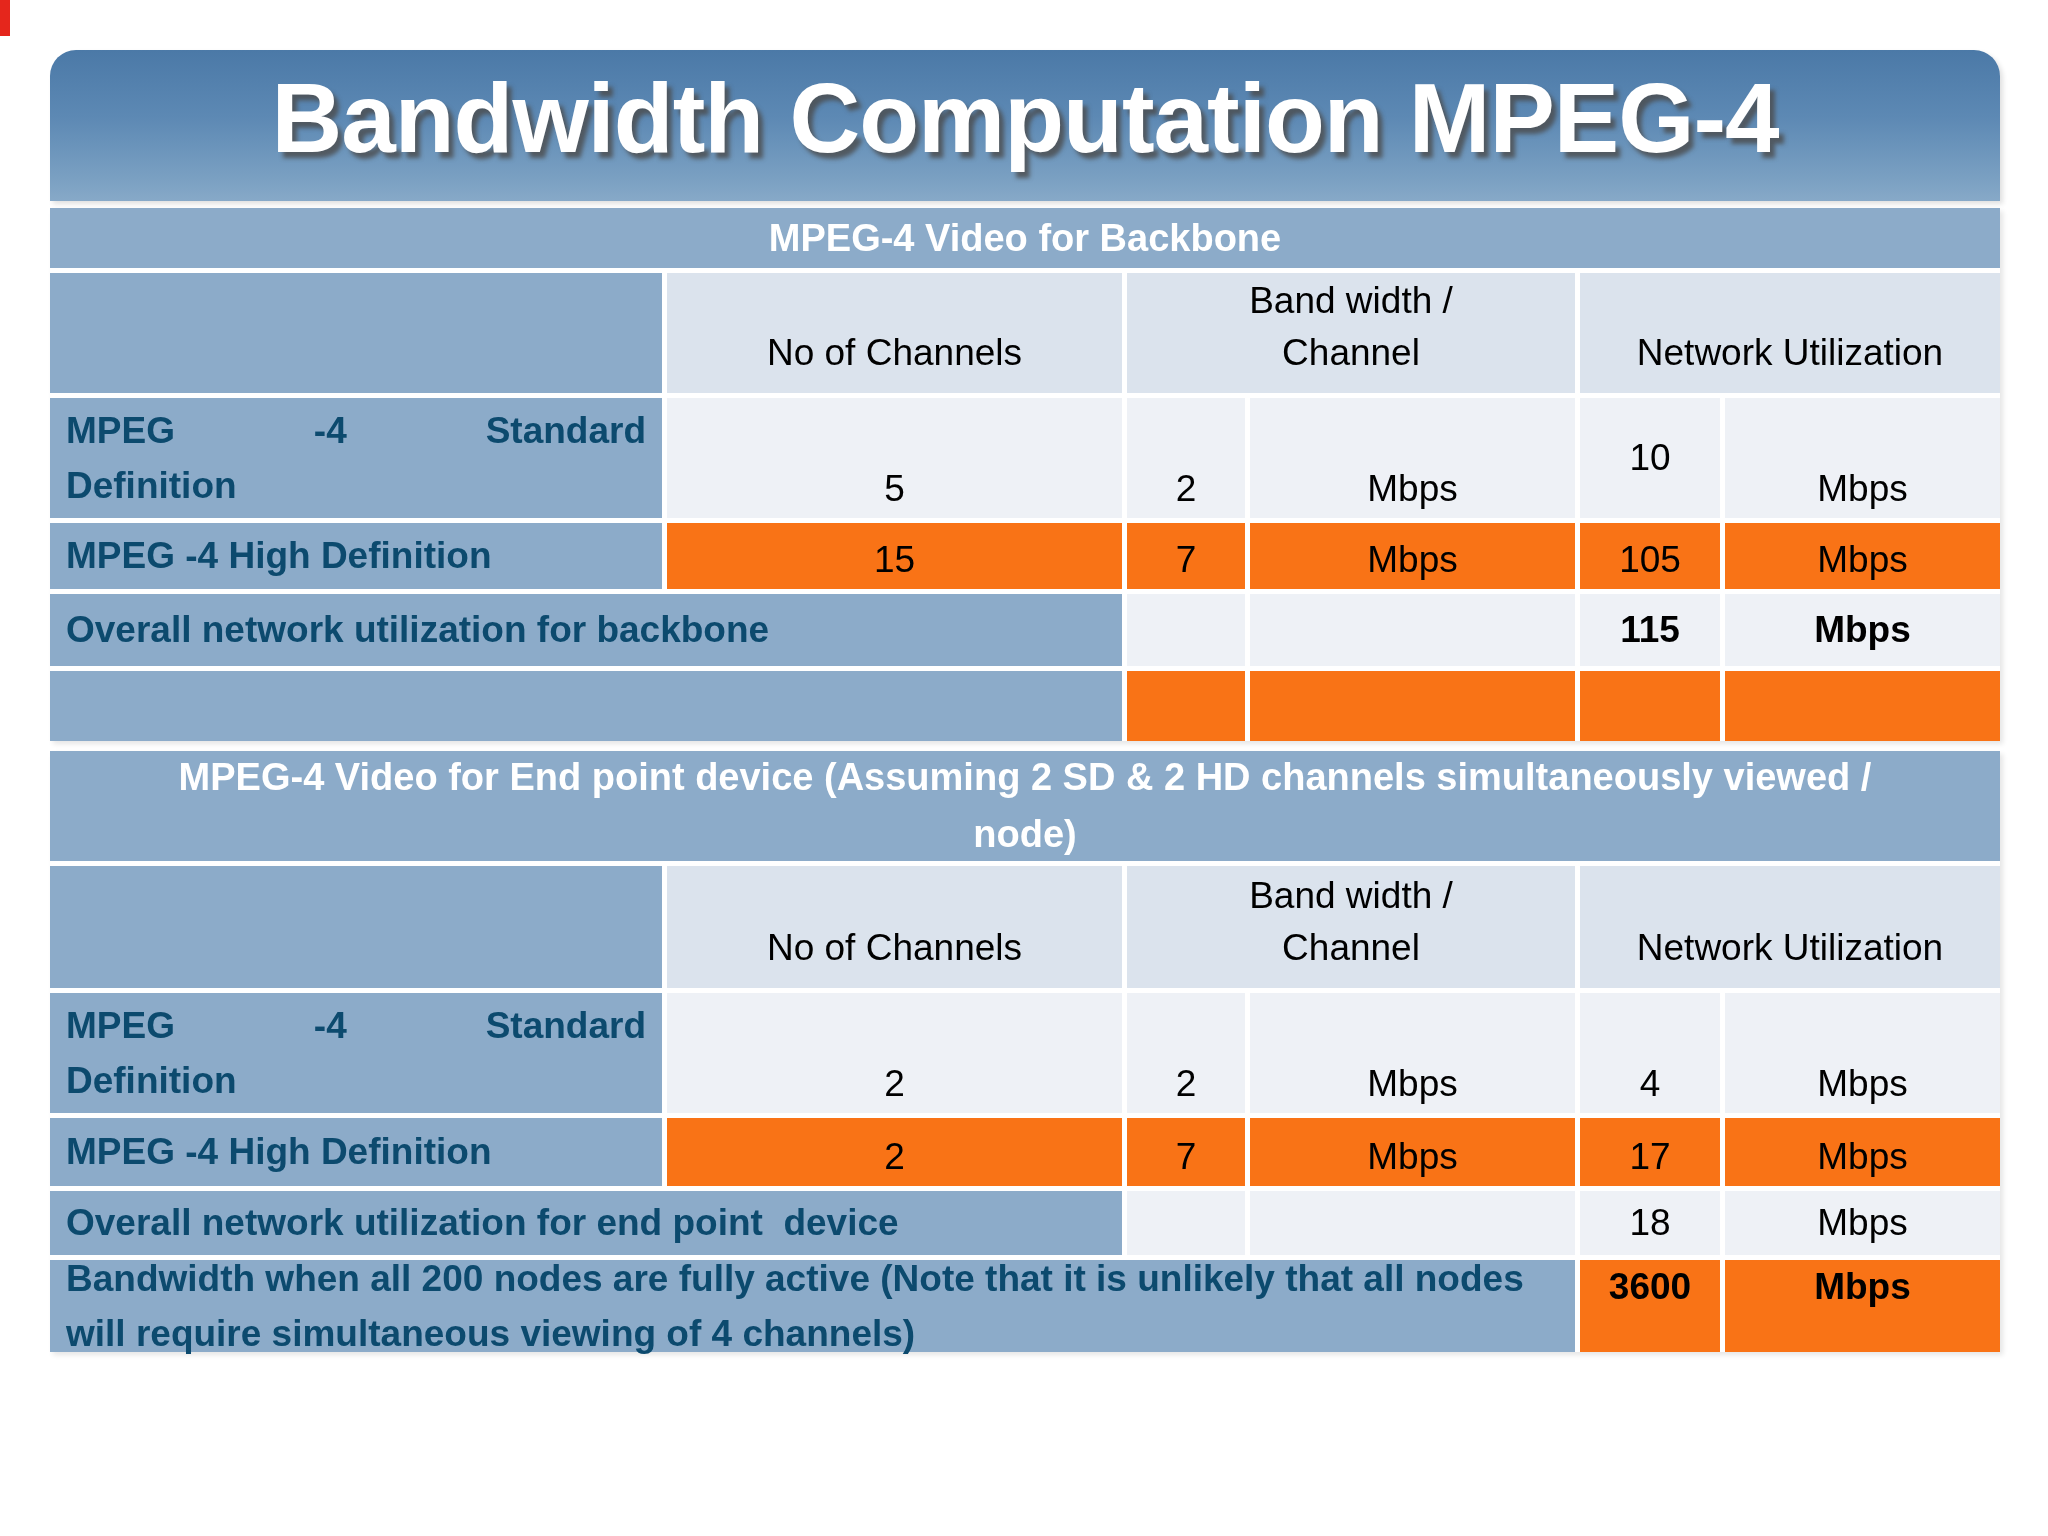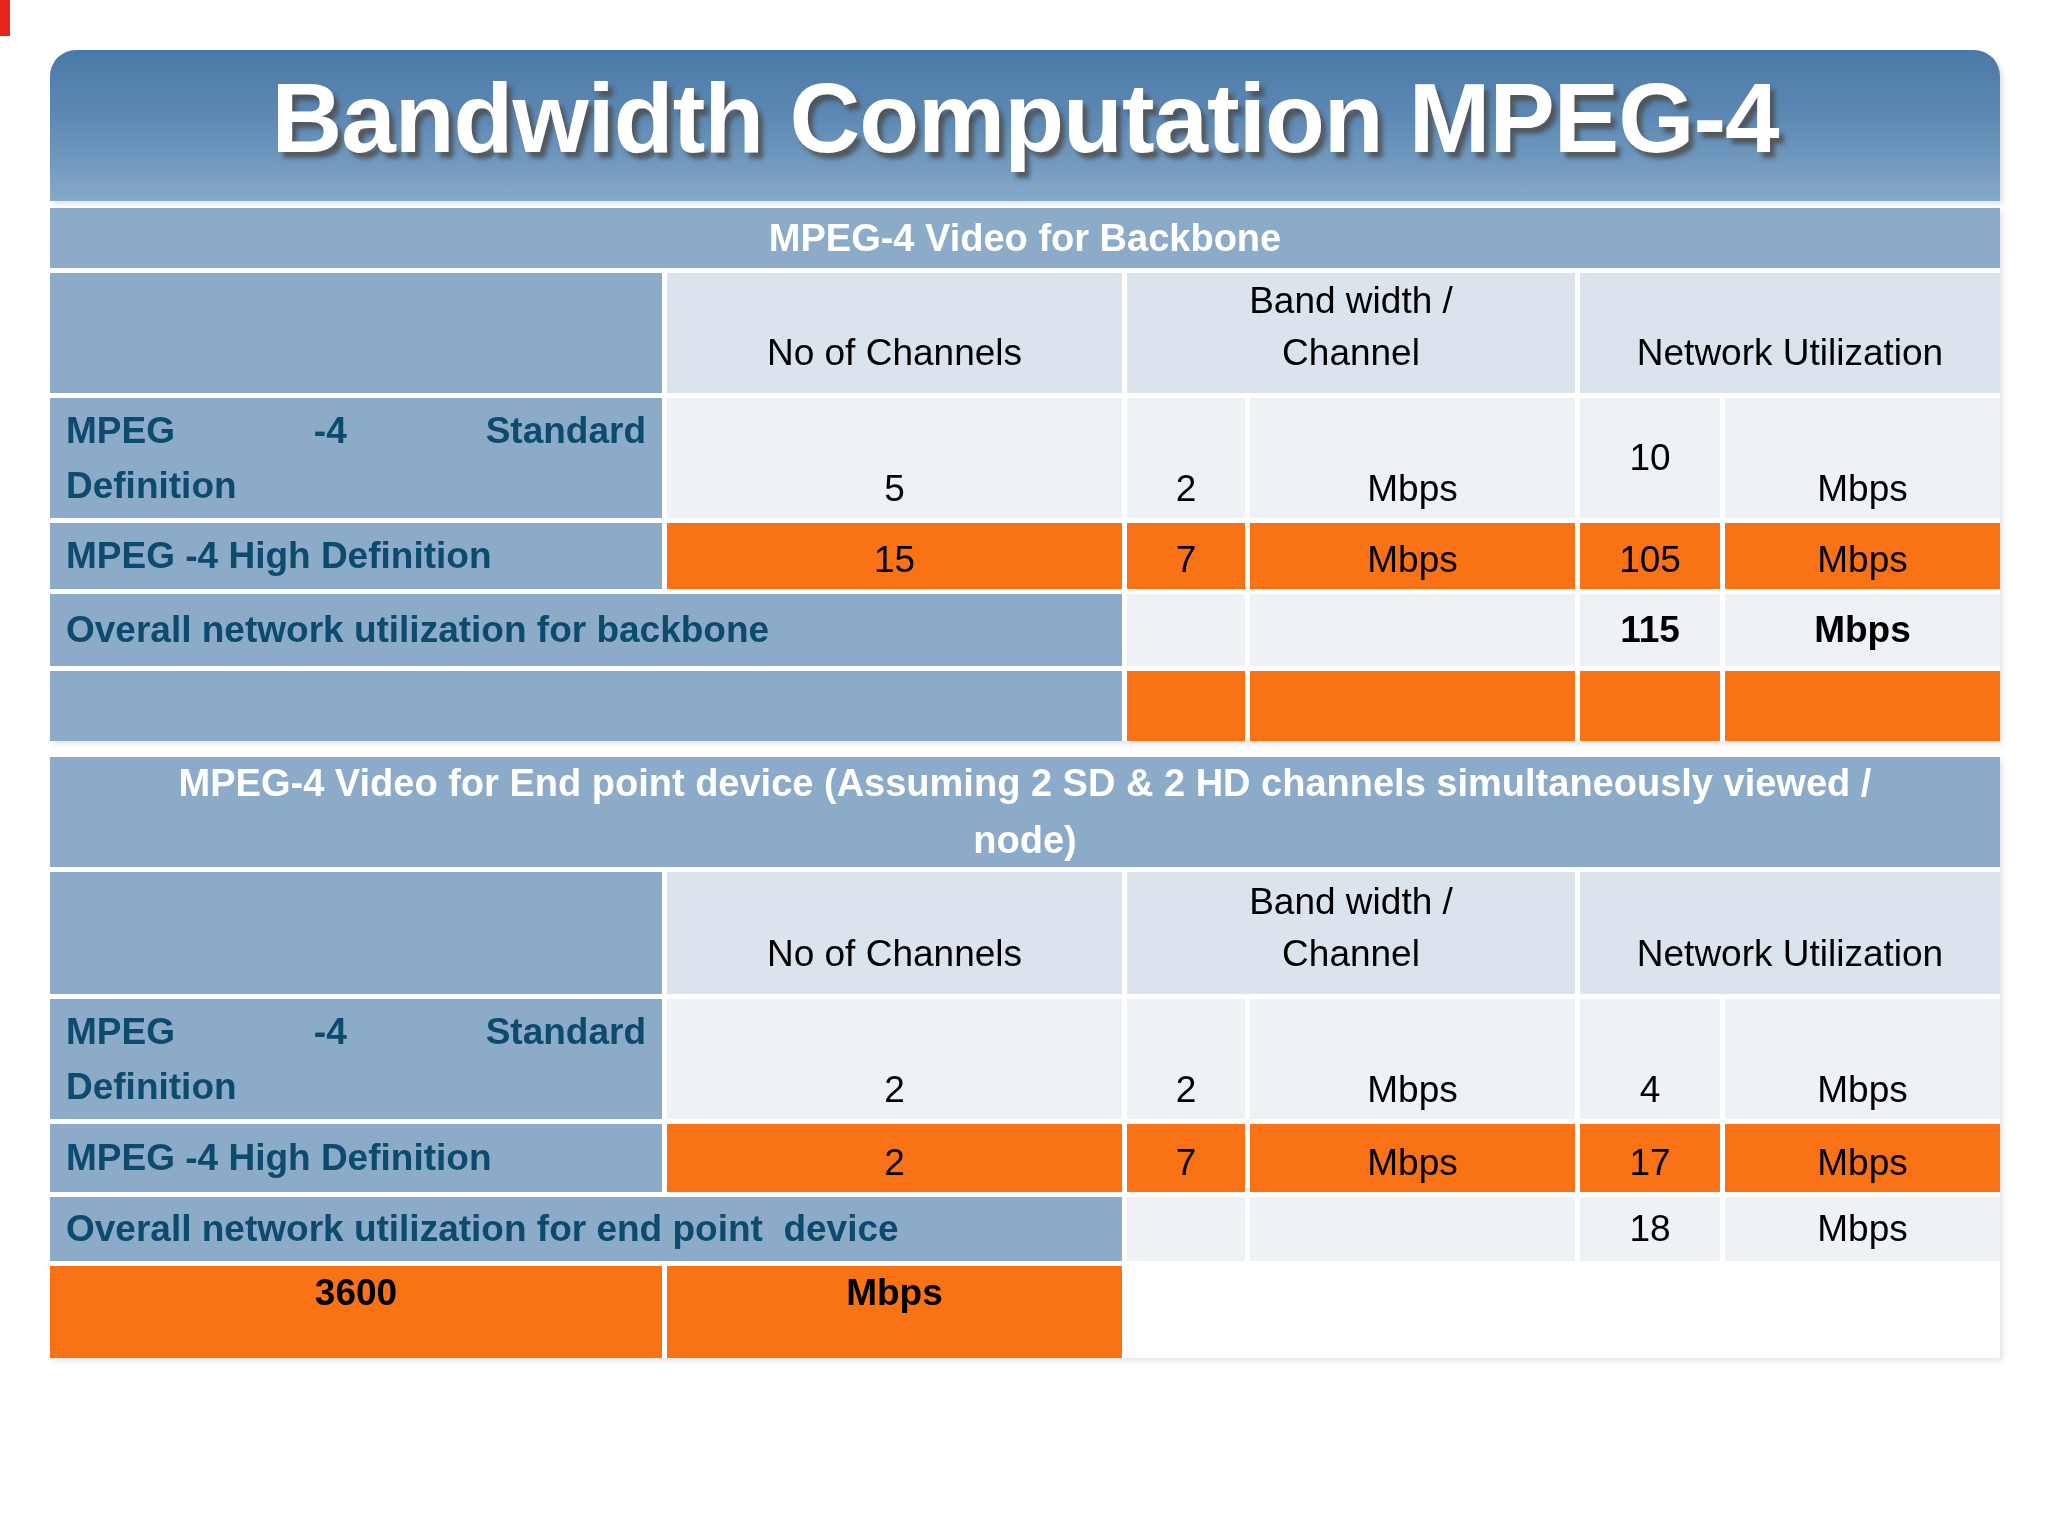--- a/index.html
+++ b/index.html
@@ -21,21 +21,21 @@
     box-shadow:3px 3px 5px rgba(0,0,0,0.12);
   }
 
   .tbl {
     display:grid; grid-gap:5px; width:1950px; font-size:37px; color:#000;
     box-shadow:3px 3px 5px rgba(0,0,0,0.10);
   }
   .t1 { margin-top:7px;
         grid-template-columns:612px 455px 118px 325px 140px 275px;
         grid-template-rows:60px 120px 120px 66px 72px 70px; }
-  .t2 { margin-top:16px;
+  .t2 { margin-top:10px;
         grid-template-columns:612px 455px 118px 325px 140px 275px;
         grid-template-rows:110px 122px 120px 68px 64px 92px; }
 
   .sec { grid-column:1/-1; background:#8cabc9; color:#fff; font-weight:bold; font-size:38px;
          display:flex; align-items:center; justify-content:center; text-align:center; }
   .t2 .sec { padding:0 115px; line-height:1.5; }
 
   .c { display:flex; justify-content:center; align-items:flex-end; padding-bottom:8px; }
   .blue { background:#8cabc9; }
   .la { background:#eef1f6; }
@@ -142,18 +142,19 @@
       <div class="c lb">Mbps</div>
       <div class="c lb">17</div>
       <div class="c lb">Mbps</div>
 
       <div class="label sp2">Overall network utilization for end point  device</div>
       <div class="c la"></div>
       <div class="c la"></div>
       <div class="c la vmid">18</div>
       <div class="c la vmid">Mbps</div>
 
+      <div class="label sp4">Bandwidth when all 200 nodes are fully active (Note that it is unlikely that all nodes will require simultaneous viewing of 4 channels)</div>
       <div class="c lb vtop b">3600</div>
       <div class="c lb vtop b">Mbps</div>
     </div>
 
   </div>
 </div>
 
 </body></html>

